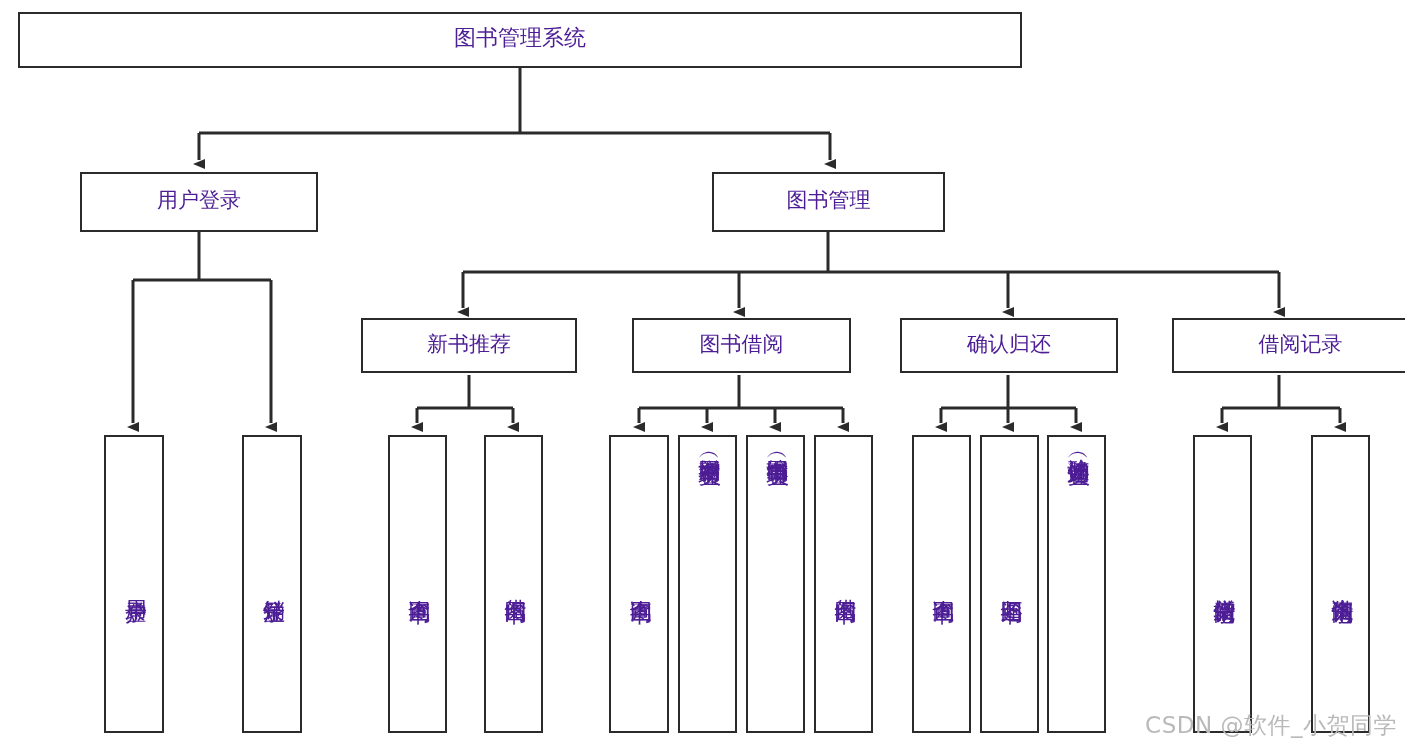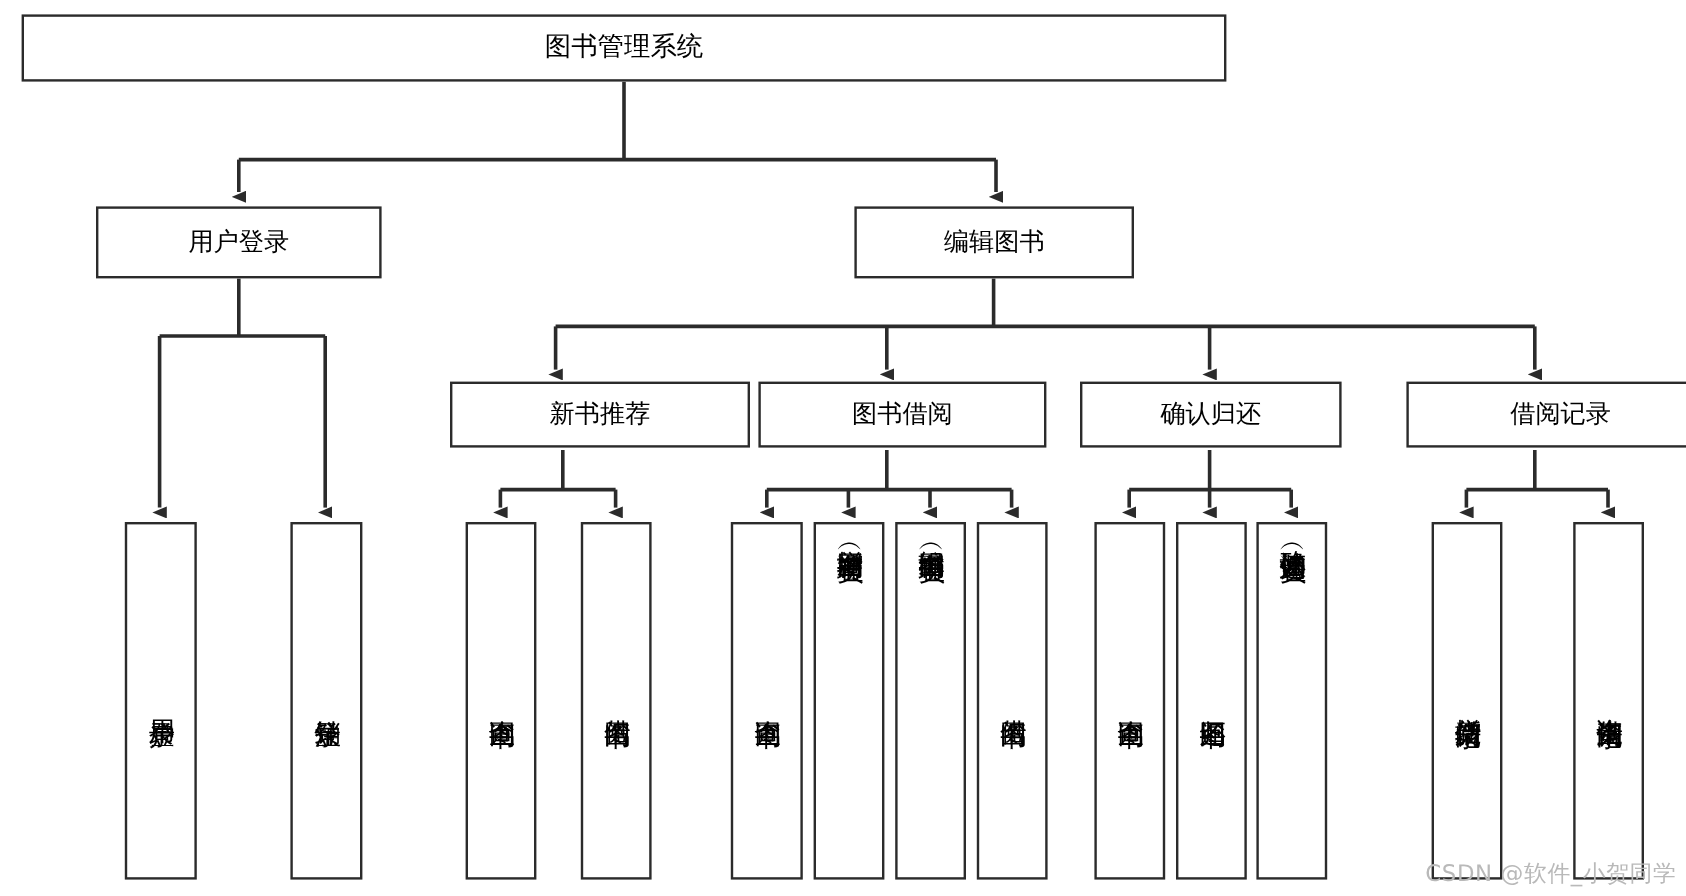--- a/index.html
+++ b/index.html
@@ -31,24 +31,25 @@
     position: absolute;
     box-sizing: border-box;
     background: #ffffff;
     border: 2px solid #2b2b2b;
     display: flex;
     align-items: center;
     justify-content: center;
     overflow: hidden;
   }
   .node-label {
-    color: #000000;
+    color: #4c1d95;
     line-height: 1.12;
     text-align: left;
     white-space: nowrap;
+    font-family: Liberation Mono, monospace;
   }
   .node.horizontal .node-label {
     font-size: 21px;
   }
   .node.root .node-label {
     font-size: 22px;
   }
   .node.vertical {
     align-items: flex-start;
     justify-content: center;
@@ -62,21 +63,21 @@
     line-height: 1;
   }
   .node.vertical.centered {
     align-items: center;
     padding-top: 0;
   }
   .watermark {
     position: absolute;
     right: 8px;
     bottom: 6px;
-    font-size: 19px;
+    font-size: 23px;
     color: #b9b9b9;
     letter-spacing: 0.5px;
     white-space: nowrap;
   }
 </style>
 </head>
 <body>
 
 <div id="diagram-root">
 
@@ -131,27 +132,27 @@
   </svg>
 
   <div class="node root horizontal" style="left:18px; top:12px; width:1004px; height:56px;">
     <span class="node-label">图书管理系统</span>
   </div>
 
   <div class="node horizontal" style="left:80px; top:172px; width:238px; height:60px;">
     <span class="node-label">用户登录</span>
   </div>
   <div class="node horizontal" style="left:712px; top:172px; width:233px; height:60px;">
-    <span class="node-label">编辑图书</span>
-  </div>
-
-  <div class="node horizontal" style="left:375px; top:318px; width:250px; height:55px;">
+    <span class="node-label">图书管理</span>
+  </div>
+
+  <div class="node horizontal" style="left:361px; top:318px; width:216px; height:55px;">
     <span class="node-label">新书推荐</span>
   </div>
-  <div class="node horizontal" style="left:632px; top:318px; width:240px; height:55px;">
+  <div class="node horizontal" style="left:632px; top:318px; width:219px; height:55px;">
     <span class="node-label">图书借阅</span>
   </div>
   <div class="node horizontal" style="left:900px; top:318px; width:218px; height:55px;">
     <span class="node-label">确认归还</span>
   </div>
   <div class="node horizontal" style="left:1172px; top:318px; width:257px; height:55px;">
     <span class="node-label">借阅记录</span>
   </div>
 
   <div class="node vertical centered" style="left:104px; top:435px; width:60px; height:298px;">

